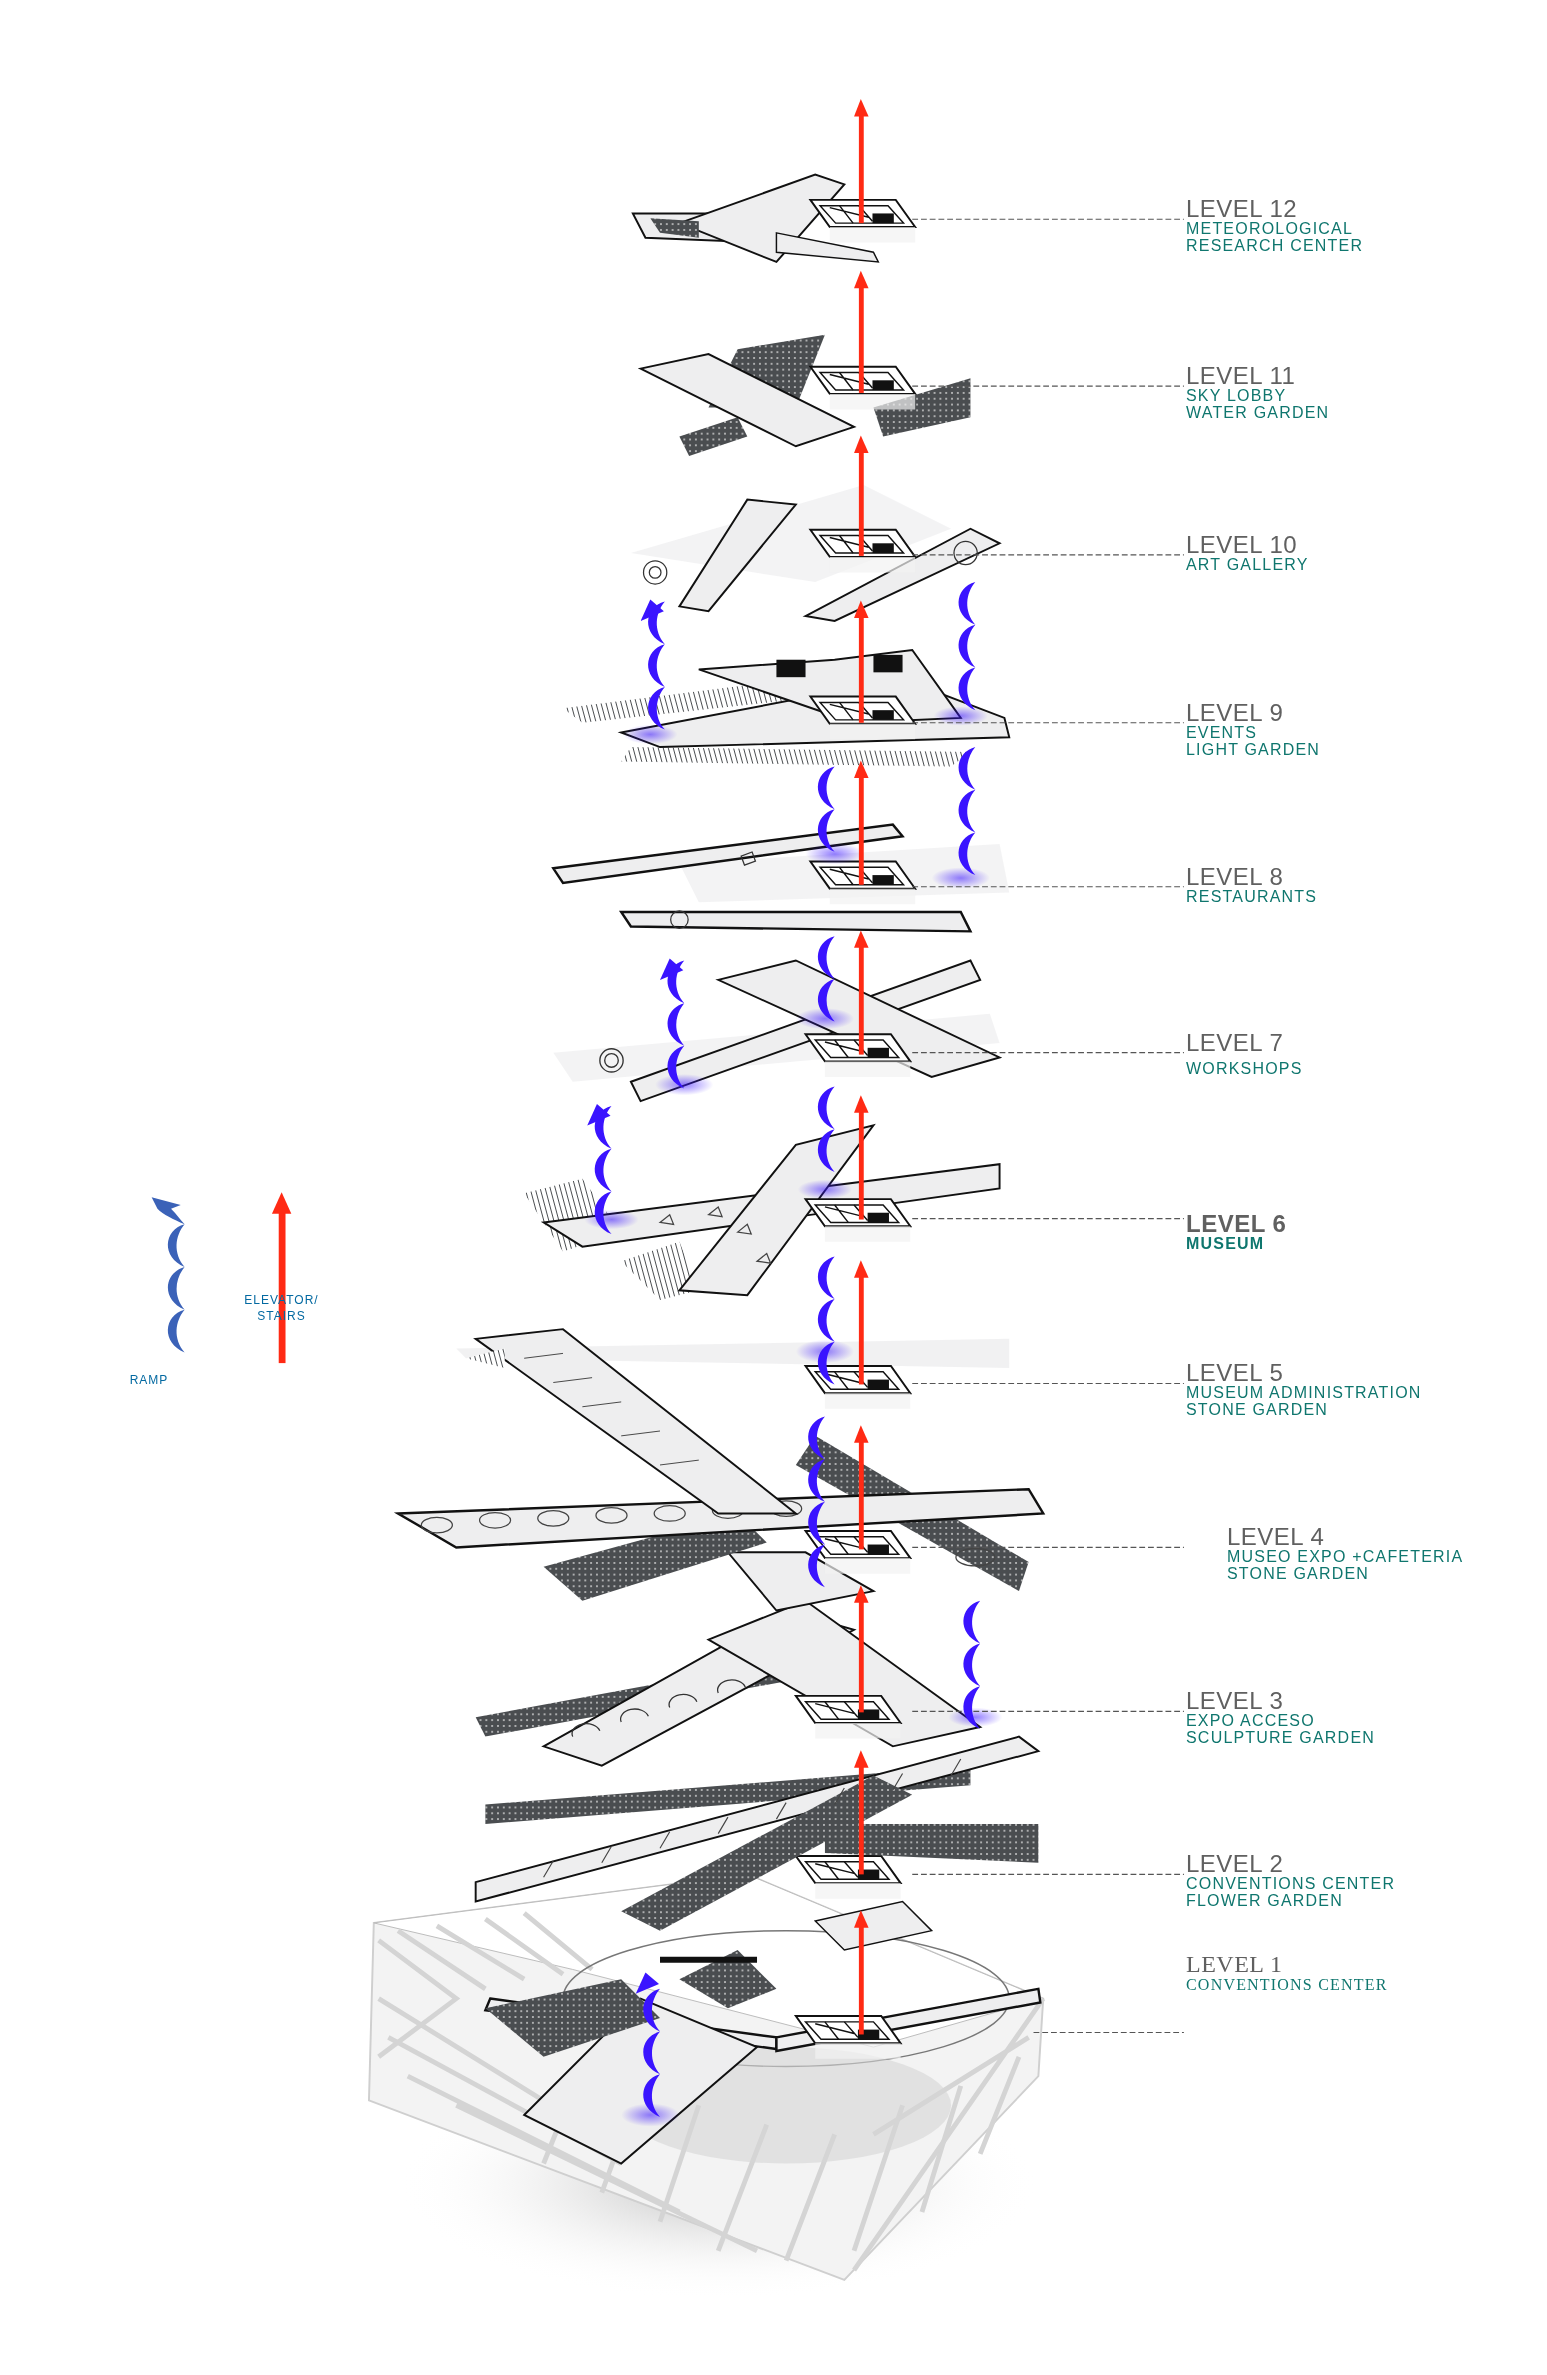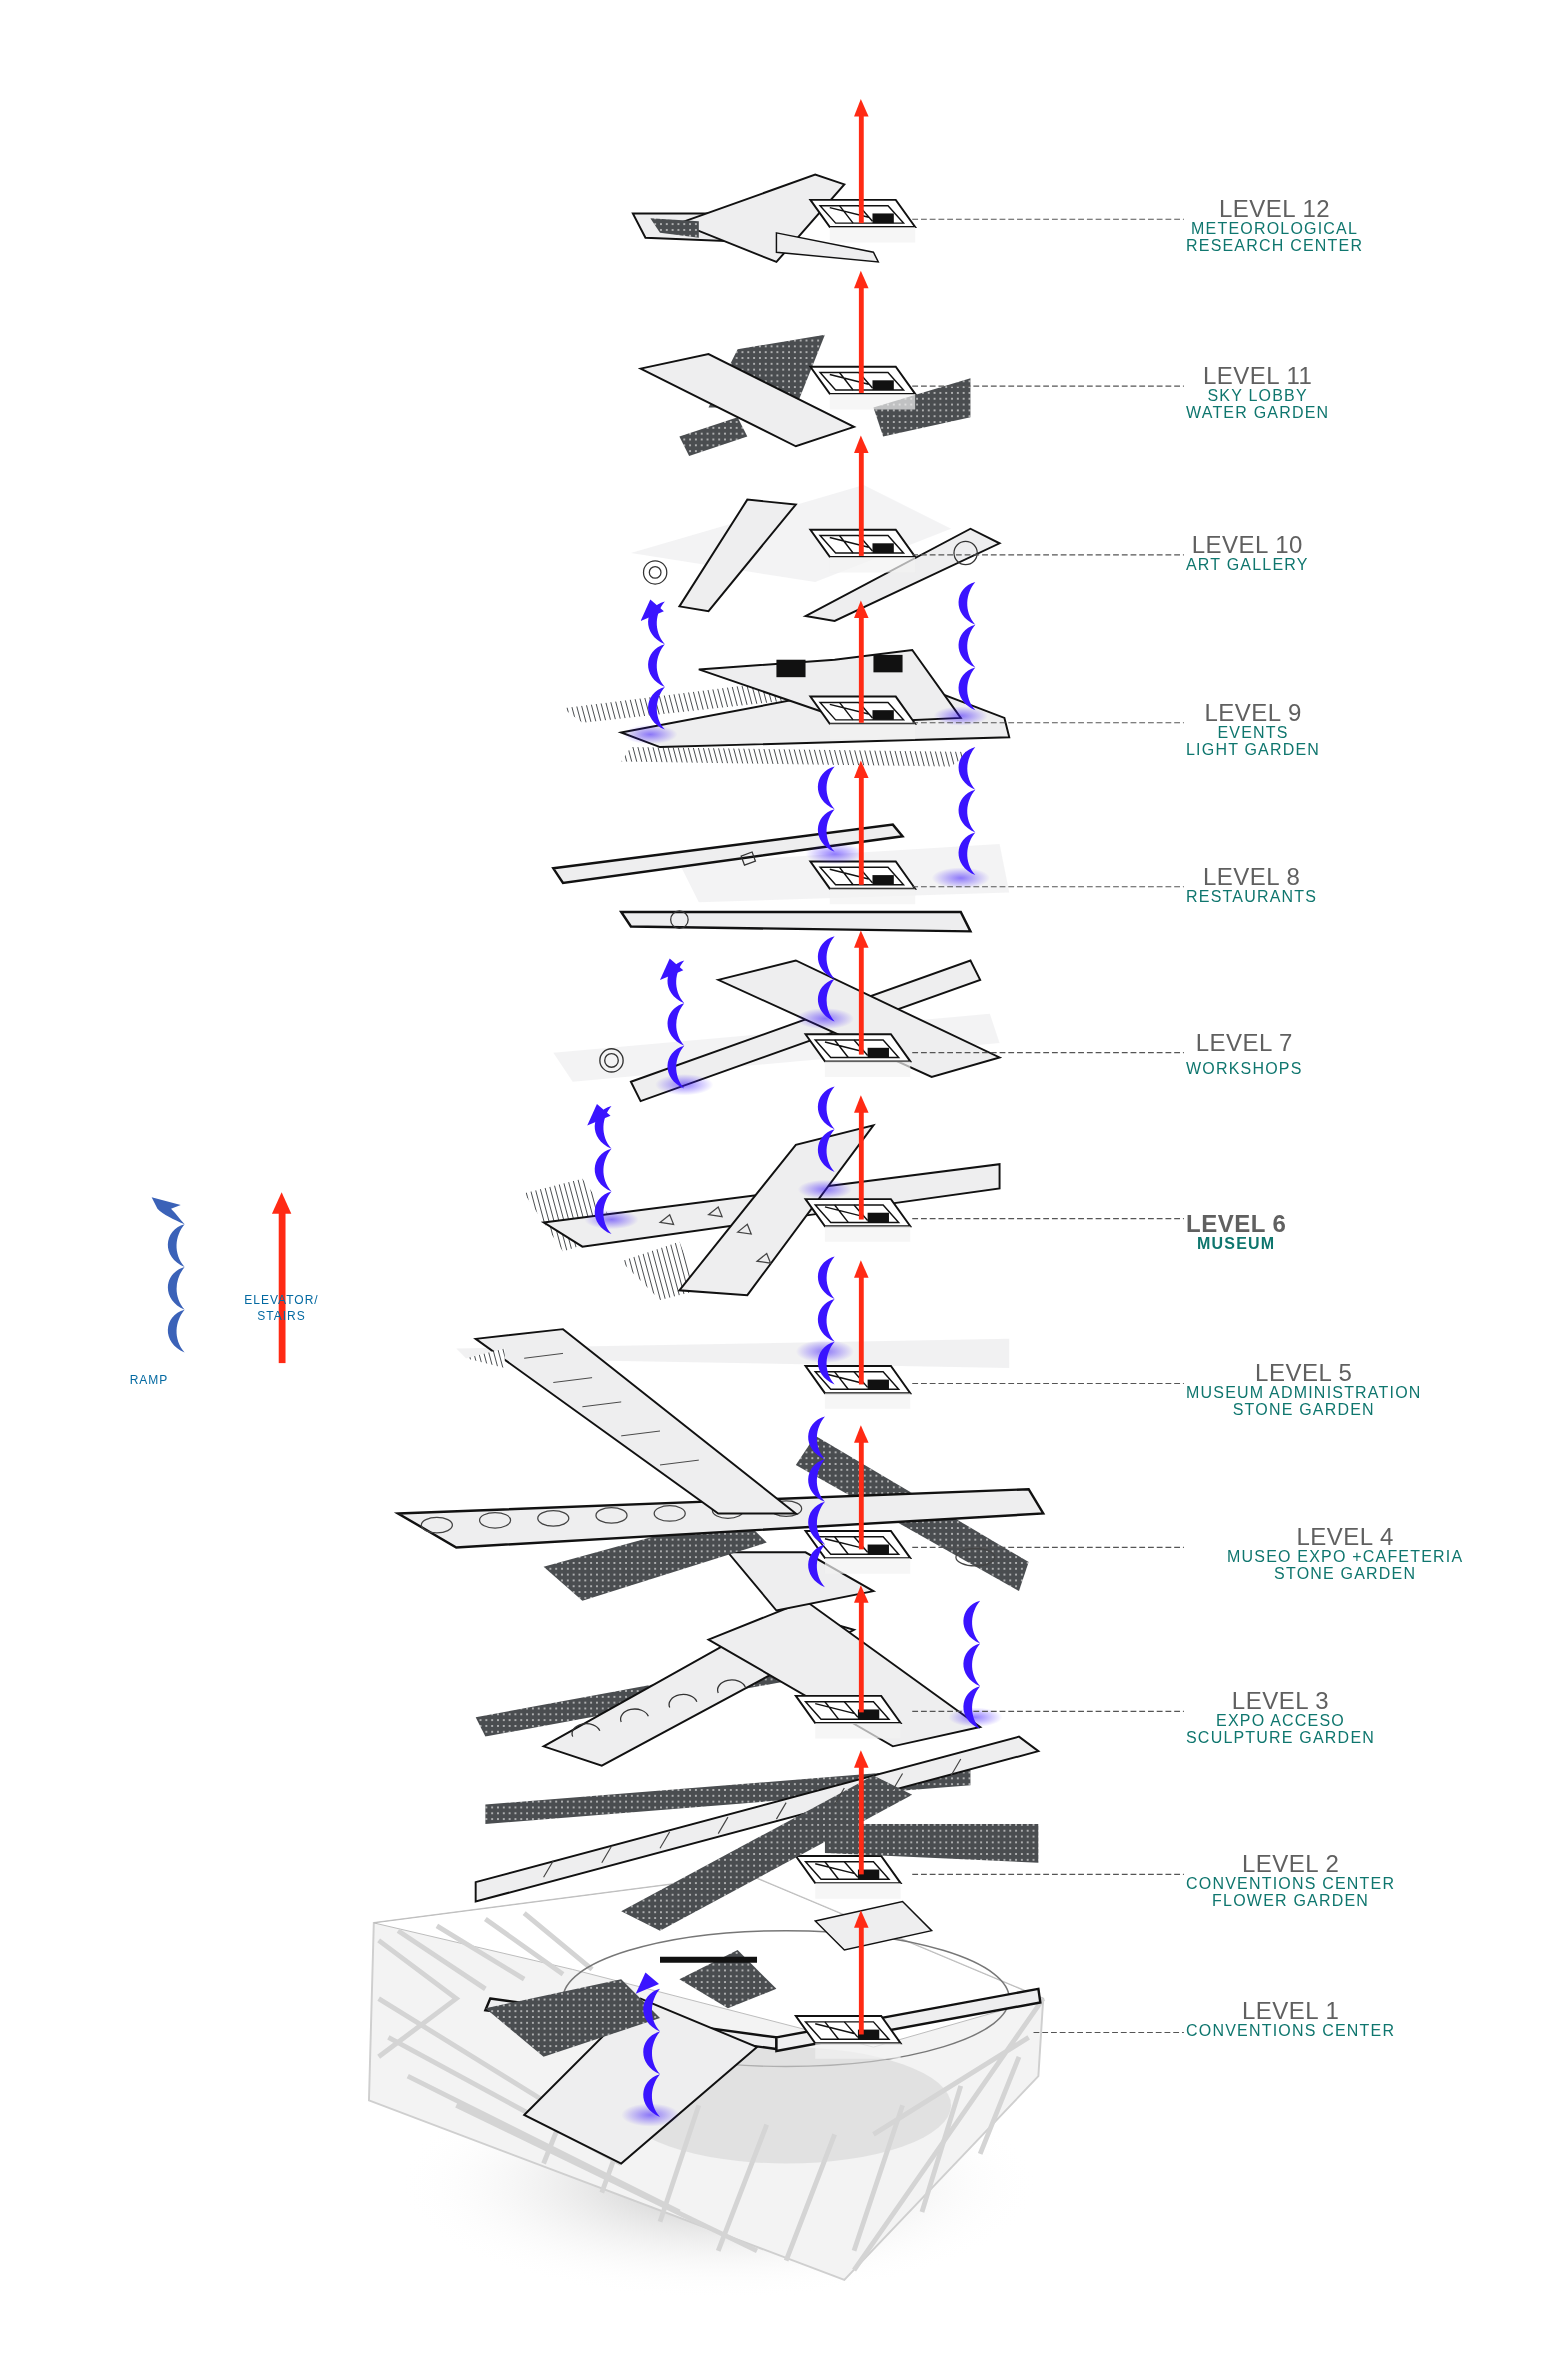--- a/index.html
+++ b/index.html
@@ -1,18 +1,18 @@
 <!DOCTYPE html>
 <html><head>
 <meta charset="utf-8">
 <style>
   html,body{margin:0;padding:0;background:#ffffff;}
   body{width:1548px;height:2375px;position:relative;overflow:hidden;font-family:"Liberation Sans",sans-serif;color:#5f5f5f;}
   #diagram{position:absolute;left:0;top:0;width:1548px;height:2375px;}
-  .level-label{position:absolute;left:1186px;text-align:center;}
+  .level-label{position:absolute;left:1186px;}
   .level-title{font-size:24px;line-height:25px;letter-spacing:0.5px;color:#606060;white-space:nowrap;}
   .level-sub{font-size:16px;line-height:16.5px;letter-spacing:1.2px;color:#0f766e;white-space:nowrap;}
   .legend-label{position:absolute;font-size:12px;line-height:15.5px;letter-spacing:1px;color:#0369a1;text-align:center;}
 </style>
 </head>
 <body>
 
 <svg id="diagram" width="1548" height="2375" viewBox="0 0 1595 2448" xmlns="http://www.w3.org/2000/svg">
   <defs>
     <pattern id="dots" width="6" height="6" patternUnits="userSpaceOnUse">
@@ -362,21 +362,21 @@
 <div class="level-label" style="top:1688px;">
   <div class="level-title">LEVEL 3</div>
   <div class="level-sub">EXPO ACCESO</div>
   <div class="level-sub">SCULPTURE GARDEN</div>
 </div>
 <div class="level-label" style="top:1851px;">
   <div class="level-title">LEVEL 2</div>
   <div class="level-sub">CONVENTIONS CENTER</div>
   <div class="level-sub">FLOWER GARDEN</div>
 </div>
-<div class="level-label" style="top:1998px;">
+<div class="level-label" style="top:1952px;font-family:Liberation Serif, serif;">
   <div class="level-title">LEVEL 1</div>
   <div class="level-sub">CONVENTIONS CENTER</div>
 </div>
 
 <div class="legend-label" style="left:115px;top:1373px;width:68px;">RAMP</div>
 <div class="legend-label" style="left:238px;top:1293px;width:87px;">
   <div>ELEVATOR/</div>
   <div>STAIRS</div>
 </div>
 

